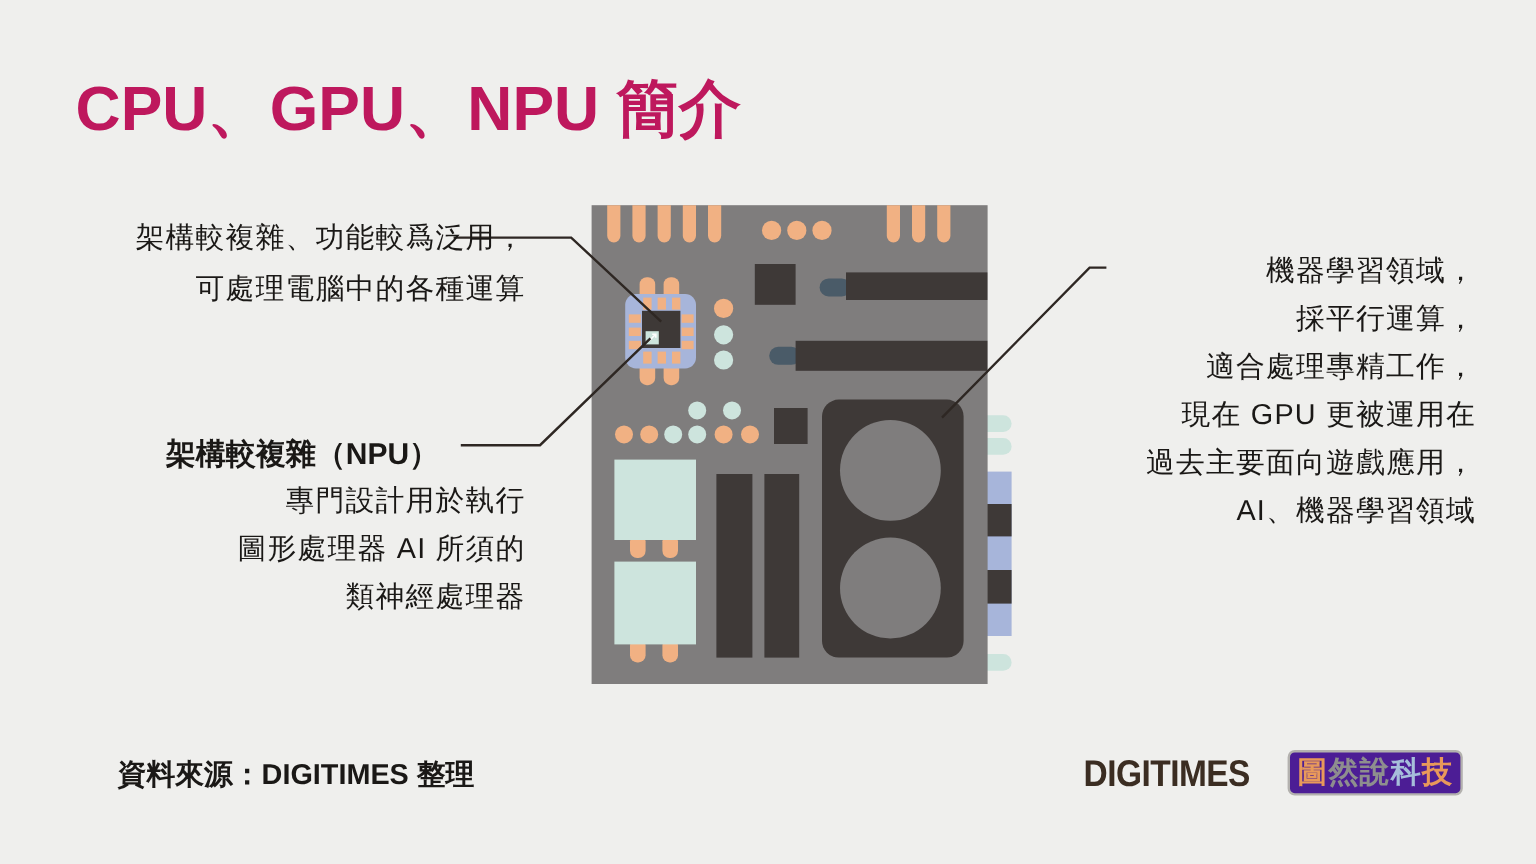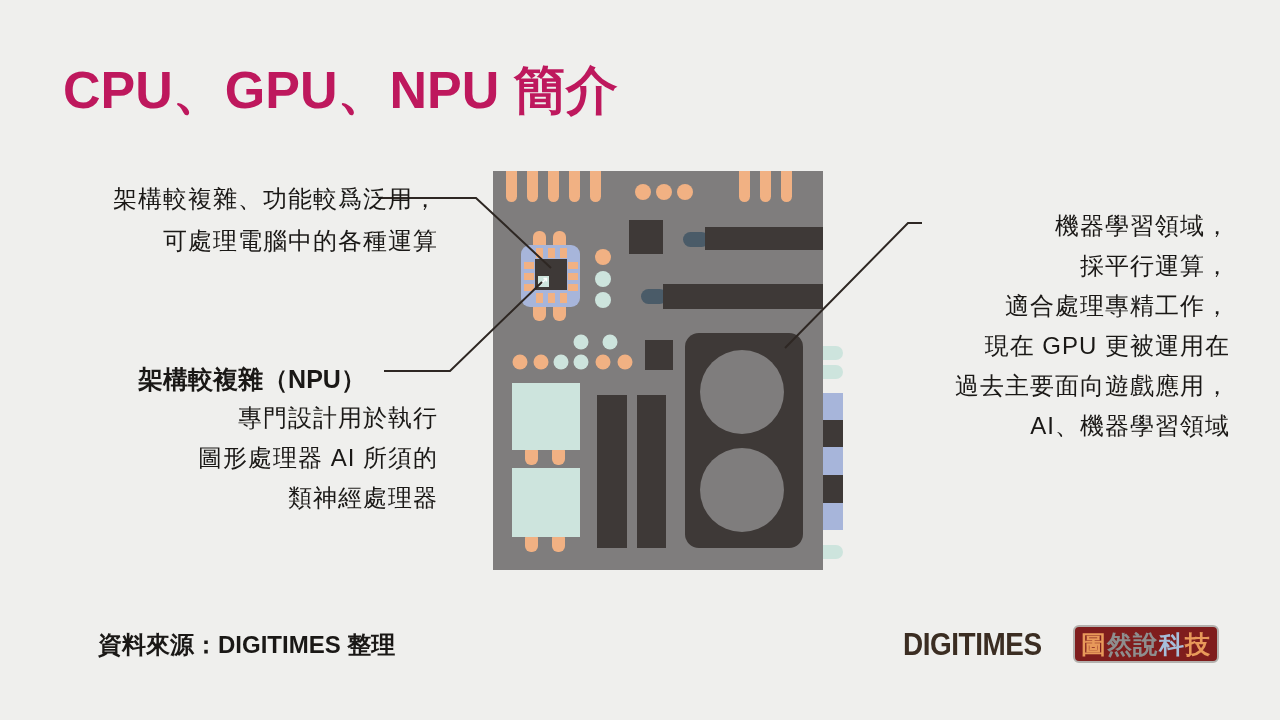--- a/index.html
+++ b/index.html
@@ -28,21 +28,21 @@
     font-size:24px;font-weight:800;white-space:nowrap;margin-left:36px;
   }
   .brand-logo{
     position:absolute;left:903px;top:627px;
     font-size:31px;font-weight:900;color:#3B2D22;
     letter-spacing:-0.5px;transform:scaleX(0.9);transform-origin:left center;
     white-space:nowrap;
   }
   .brand-badge{
     position:absolute;left:1073px;top:625px;
-    background:#7f1d1d;border:2px solid #B3B1AE;border-radius:6px;
+    background:#4c1d95;border:2px solid #B3B1AE;border-radius:6px;
     padding:1px 6px;font-size:25px;font-weight:700;line-height:32px;
     letter-spacing:1px;white-space:nowrap;
   }
   .brand-badge .c0{color:#E8995A;}
   .brand-badge .c1{color:#8E8E8E;}
   .brand-badge .c2{color:#8E8E8E;}
   .brand-badge .c3{color:#A6BEDA;}
   .brand-badge .c4{color:#E8995A;}
 </style>
 </head>

